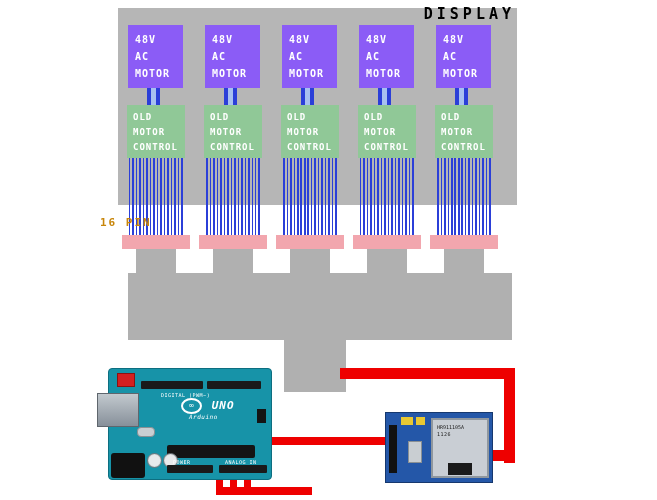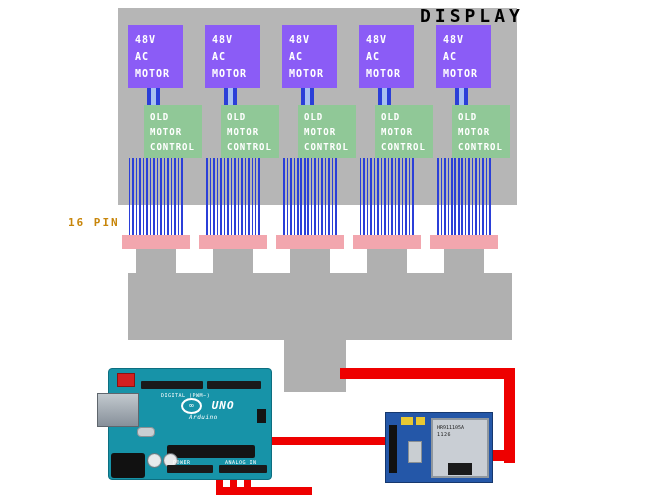--- a/index.html
+++ b/index.html
@@ -5,40 +5,40 @@
   html,body{margin:0;padding:0;background:#ffffff;}
   #canvas{
     position:relative;width:657px;height:500px;background:#ffffff;overflow:hidden;
     font-family:"DejaVu Sans Mono",monospace;
   }
   .abs{position:absolute;}
   
   #display-bg{left:118px;top:8px;width:399px;height:197px;background:#b6b6b6;}
   #display-title{
     left:420px;top:5px;width:95px;height:18px;color:#000;
-    font-size:18px;font-weight:bold;letter-spacing:4px;text-align:right;
+    font-size:15px;font-weight:bold;letter-spacing:4px;text-align:right;
   }
   
   .col{position:absolute;top:25px;width:68px;height:260px;}
   .motor-box{position:absolute;left:6px;top:0;width:55px;height:63px;background:#8b5cf6;
     color:#fff;font-size:10px;font-weight:bold;letter-spacing:1px;line-height:17px;
     padding:6px 0 0 7px;box-sizing:border-box;}
   .plug{position:absolute;left:25px;top:63px;width:13px;height:17px;
     background:linear-gradient(90deg,#2b3fd8 0 4px,#a8c0f0 4px 9px,#2b3fd8 9px 13px);}
   .control-box{position:absolute;left:5px;top:80px;width:58px;height:53px;background:#90c897;
     color:#fff;font-size:9px;font-weight:bold;letter-spacing:1px;line-height:15px;
-    padding:5px 0 16px 6px;box-sizing:border-box;margin-left:17px;}
+    padding:5px 0 16px 6px;box-sizing:border-box;}
   .ribbon{position:absolute;left:7px;top:133px;width:54px;height:77px;
     background:repeating-linear-gradient(90deg,#2b3fd8 0 1.5px,transparent 1.5px 3.5px);}
   .pink-bar{position:absolute;left:0;top:210px;width:68px;height:14px;background:#f2a6ae;}
   .gray-drop{position:absolute;left:14px;top:224px;width:40px;height:32px;background:#b0b0b0;}
   
   #bus-band{left:128px;top:273px;width:384px;height:67px;background:#b0b0b0;}
   #bus-stem{left:284px;top:340px;width:62px;height:52px;background:#b0b0b0;}
-  .orange-label{color:#c8860b;font-weight:bold;font-size:11px;letter-spacing:2px;}
+  .orange-label{color:#c8860b;font-weight:bold;font-size:11px;letter-spacing:2px;margin-left:32px;}
   #pin16-label{left:68px;top:216px;}
   #serial-label{left:128px;top:304px;width:384px;text-align:center;}
   
   .wire{background:#ee0000;}
   
   #arduino{left:108px;top:368px;width:164px;height:112px;background:#1793a8;
     border:1px solid #0d6e80;border-radius:4px;box-sizing:border-box;}
   #arduino .part{position:absolute;}
   #reset-btn{left:8px;top:4px;width:16px;height:12px;background:#d42020;border:1px solid #8c1212;}
   .hdr{background:#1a1a1a;border-radius:1px;}

